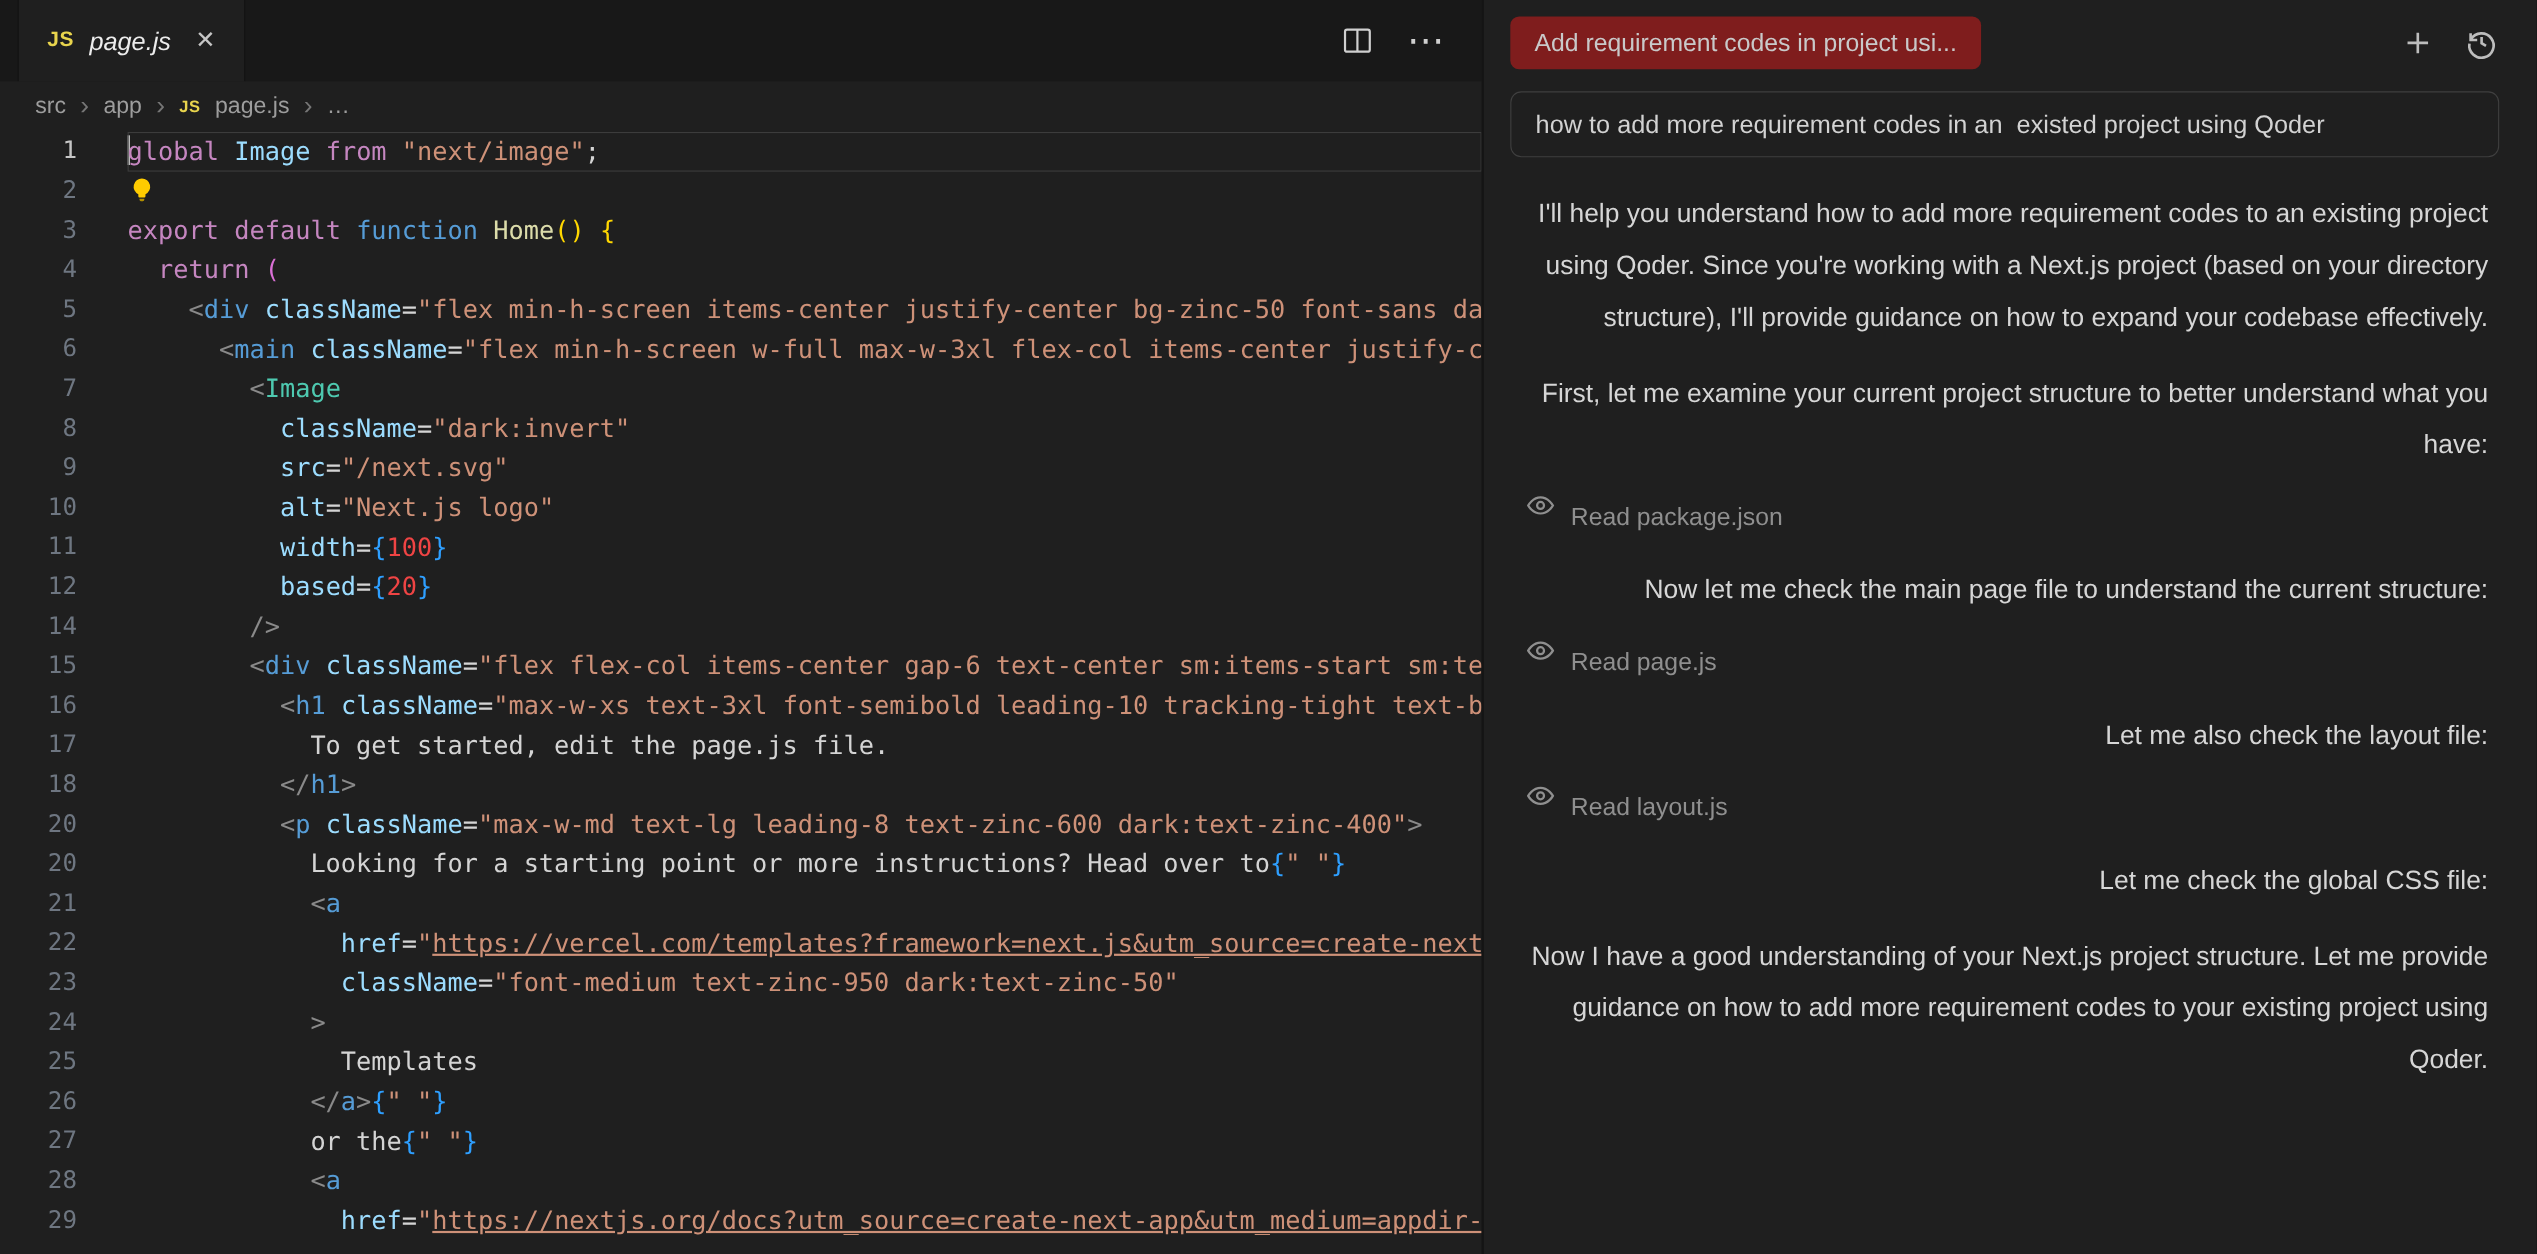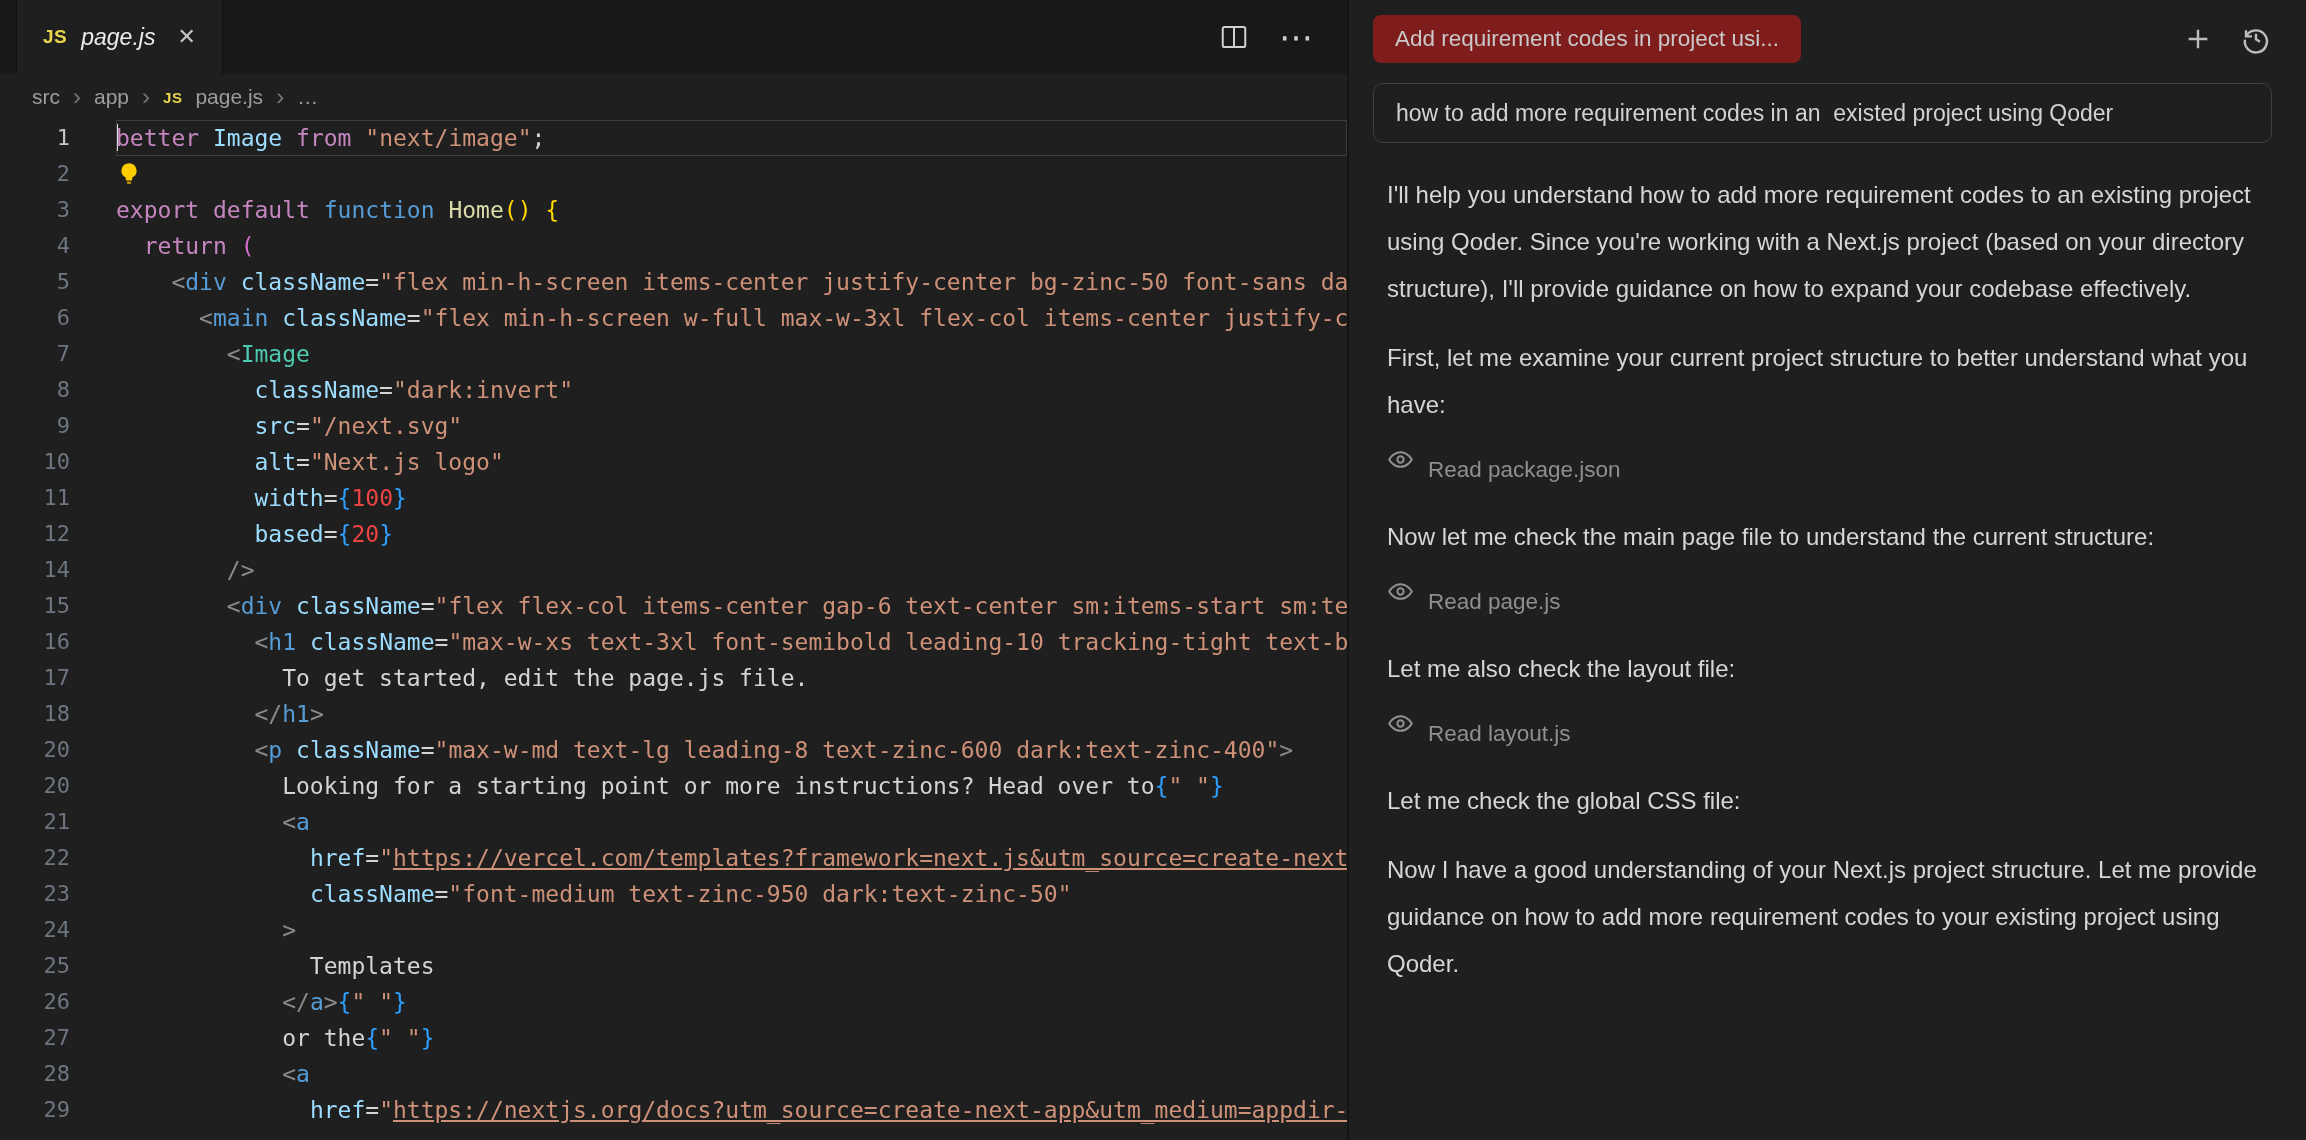--- a/index.html
+++ b/index.html
@@ -52,21 +52,21 @@
                      white-space:nowrap; overflow:hidden; cursor:pointer; }
   .header-icons { margin-left:auto; display:flex; align-items:center; gap:26px; }
   .header-icons svg { width:32px; height:32px; }
 
   .user-box { margin-top:20px; border:1px solid #3f3f3f; border-radius:10px; height:60px; flex:none;
               display:flex; align-items:center; padding:0 22px; font-size:23px; color:#d2d2d2;
               background:#1f1f1f; white-space:pre; overflow:hidden; }
 
   .chat-flow { margin-top:28px; padding-left:14px; padding-right:10px;
                font-size:24px; line-height:47px; color:#d6d6d6; overflow:hidden; }
-  .chat-p { margin:0 0 22px 0; }
+  .chat-p { margin:0 0 22px 0;text-align:right; }
   .tool-row { display:flex; align-items:flex-start; gap:14px; color:#8f8f8f; font-size:22.5px;
               margin:-4px 0 20px 0; cursor:pointer; }
   .tool-row svg { width:27px; height:27px; flex:none; }
 </style>
 </head>
 <body>
 
 <div class="app">
 
   <section class="editor-pane">
@@ -93,21 +93,21 @@
       <span class="crumb-sep">›</span>
       <span class="crumb">app</span>
       <span class="crumb-sep">›</span>
       <span class="jsicon bc-js">JS</span>
       <span class="crumb">page.js</span>
       <span class="crumb-sep">›</span>
       <span class="crumb">…</span>
     </div>
 
     <div class="code">
-        <div class="code-row current"><span class="ln">1</span><span class="lc"><span class="caret"></span><span class="t-kw">better</span><span class="t-pl"> </span><span class="t-var">Image</span><span class="t-pl"> </span><span class="t-kw">from</span><span class="t-pl"> </span><span class="t-str">"next/image"</span><span class="t-pl">;</span></span></div>
+        <div class="code-row current"><span class="ln">1</span><span class="lc"><span class="caret"></span><span class="t-kw">global</span><span class="t-pl"> </span><span class="t-var">Image</span><span class="t-pl"> </span><span class="t-kw">from</span><span class="t-pl"> </span><span class="t-str">"next/image"</span><span class="t-pl">;</span></span></div>
         <div class="code-row"><span class="ln">2</span><span class="lc"><svg class="bulb" viewBox="0 0 24 24">
               <path fill="#ffcc00" d="M12 2a7 7 0 0 0-3 13.3V17a1 1 0 0 0 1 1h4a1 1 0 0 0 1-1v-1.7A7 7 0 0 0 12 2z"></path>
               <path fill="#b38f00" d="M10 19h4v1a1.2 1.2 0 0 1-1.2 1.2h-1.6A1.2 1.2 0 0 1 10 20z"></path>
             </svg></span></div>
         <div class="code-row"><span class="ln">3</span><span class="lc"><span class="t-kw">export</span><span class="t-pl"> </span><span class="t-kw">default</span><span class="t-pl"> </span><span class="t-kw2">function</span><span class="t-pl"> </span><span class="t-fn">Home</span><span class="t-b1">()</span><span class="t-pl"> </span><span class="t-b1">{</span></span></div>
         <div class="code-row"><span class="ln">4</span><span class="lc"><span class="t-pl">  </span><span class="t-kw">return</span><span class="t-pl"> </span><span class="t-b2">(</span></span></div>
         <div class="code-row"><span class="ln">5</span><span class="lc"><span class="t-pl">    </span><span class="t-ang">&lt;</span><span class="t-tag">div</span><span class="t-pl"> </span><span class="t-attr">className</span><span class="t-op">=</span><span class="t-str">"flex min-h-screen items-center justify-center bg-zinc-50 font-sans dark:bg-black"</span></span></div>
         <div class="code-row"><span class="ln">6</span><span class="lc"><span class="t-pl">      </span><span class="t-ang">&lt;</span><span class="t-tag">main</span><span class="t-pl"> </span><span class="t-attr">className</span><span class="t-op">=</span><span class="t-str">"flex min-h-screen w-full max-w-3xl flex-col items-center justify-center px-16 py-32"</span></span></div>
         <div class="code-row"><span class="ln">7</span><span class="lc"><span class="t-pl">        </span><span class="t-ang">&lt;</span><span class="t-comp">Image</span></span></div>
         <div class="code-row"><span class="ln">8</span><span class="lc"><span class="t-pl">          </span><span class="t-attr">className</span><span class="t-op">=</span><span class="t-str">"dark:invert"</span></span></div>

